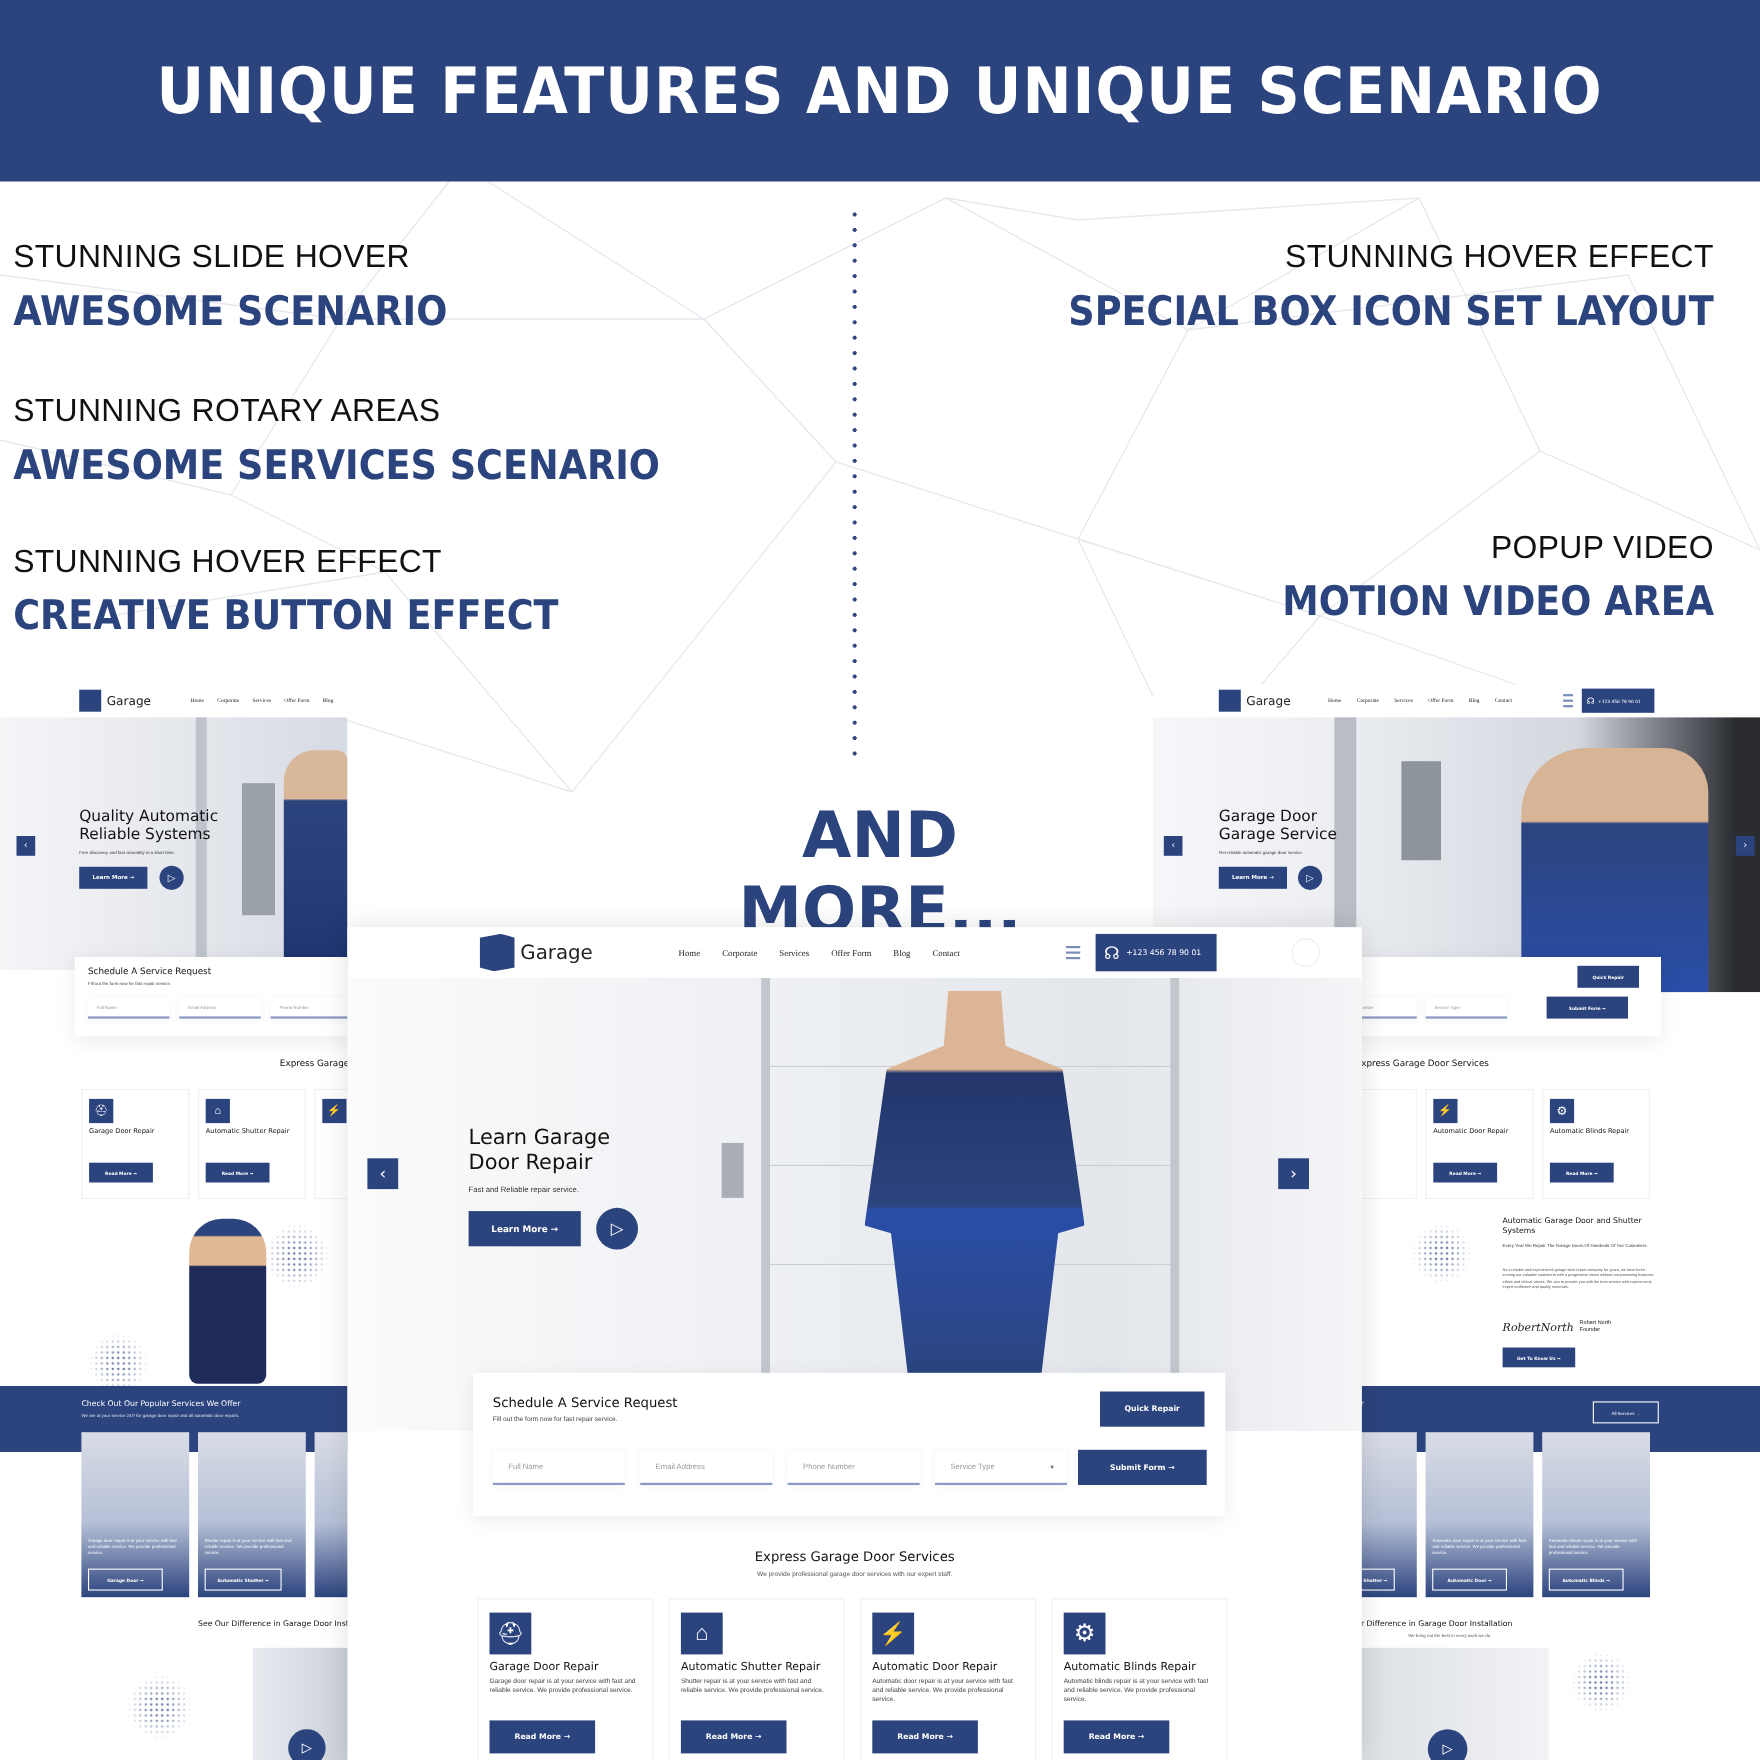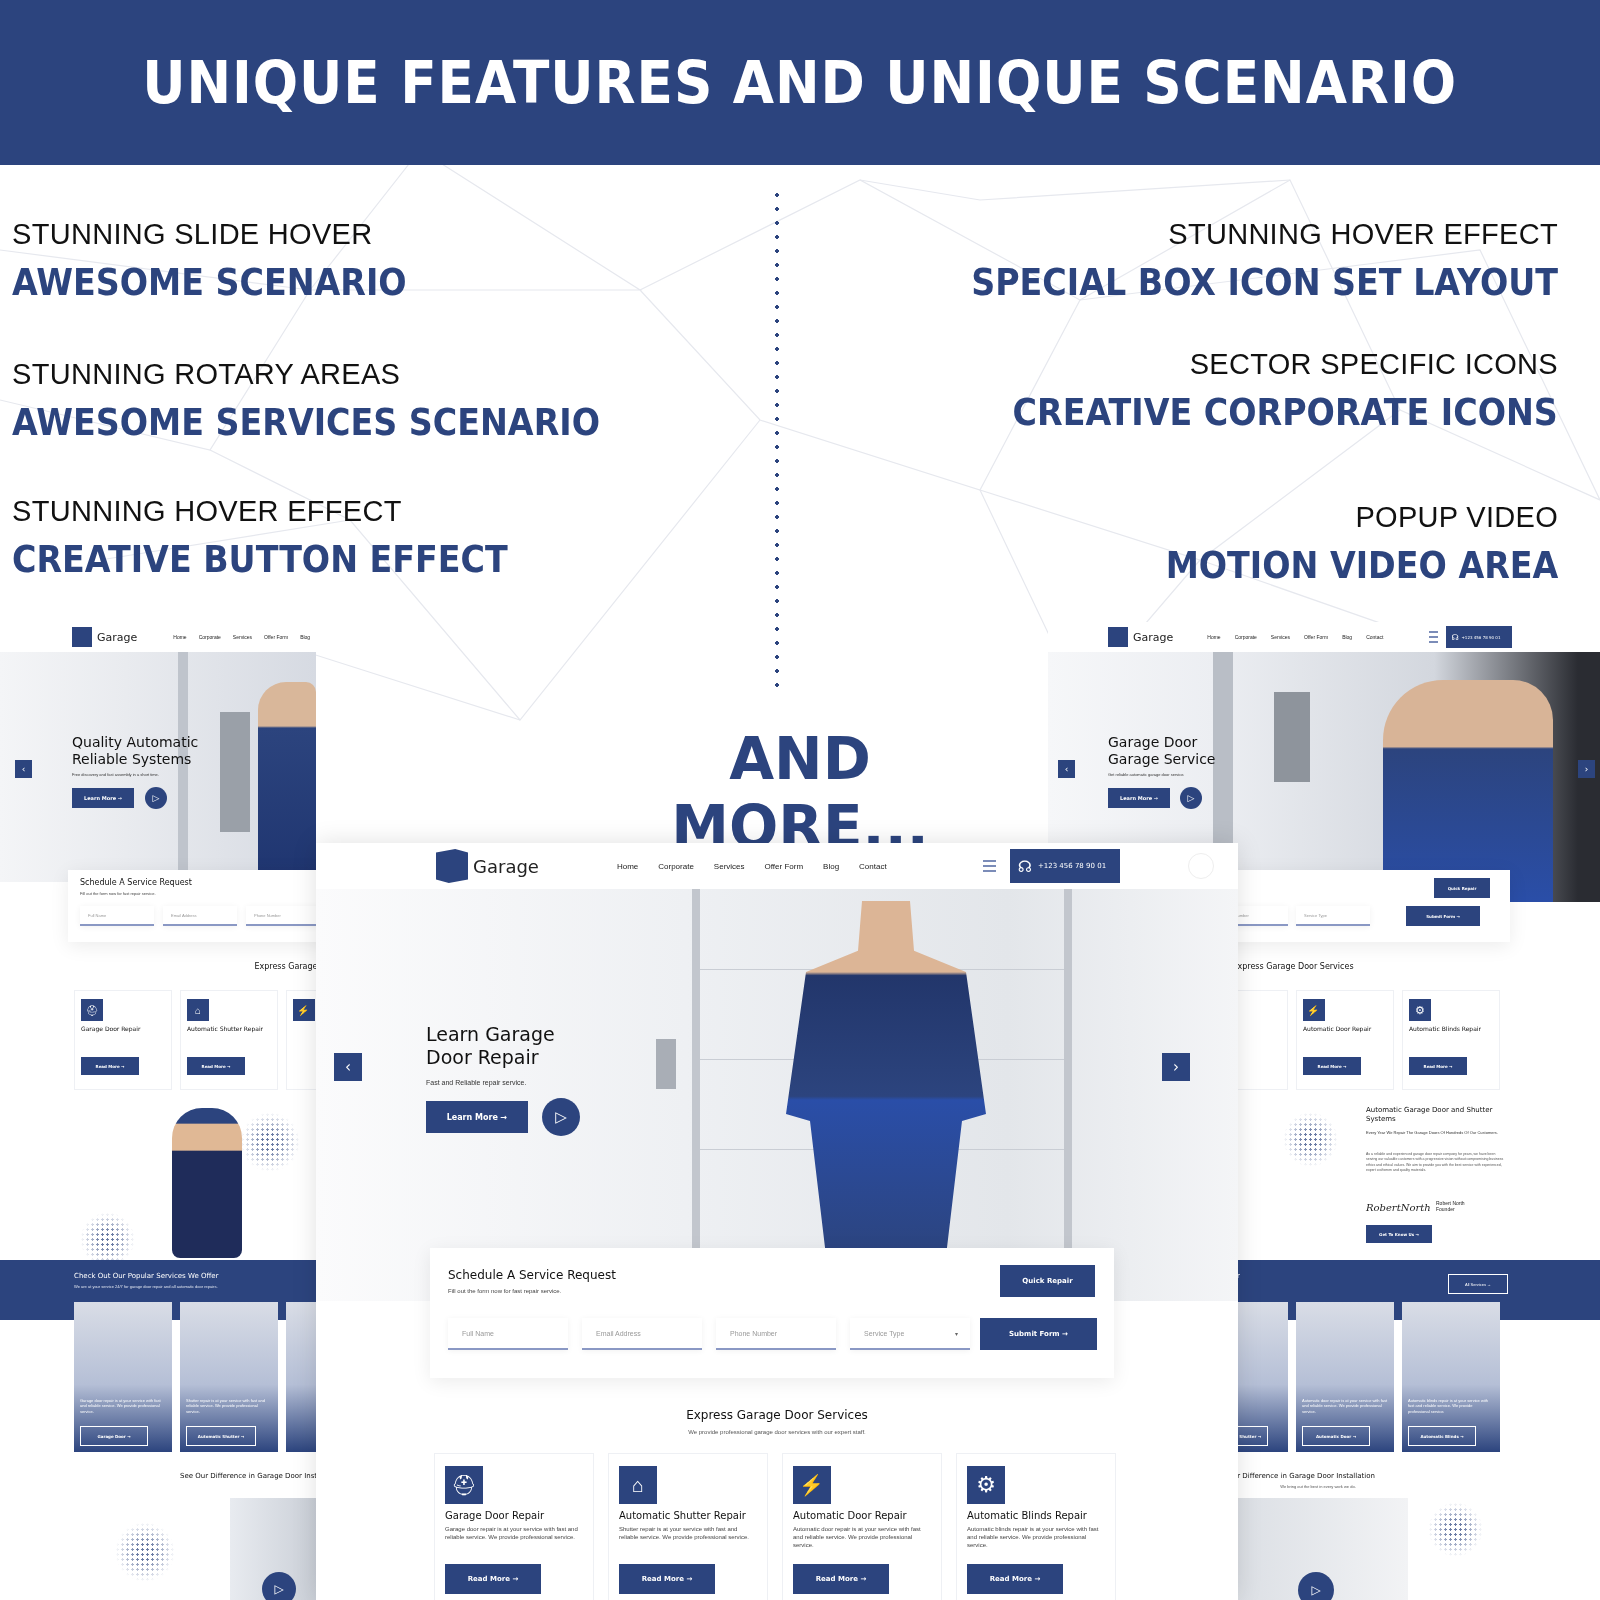--- a/index.html
+++ b/index.html
@@ -15,21 +15,21 @@
   .feat.right .main{transform-origin:right}
   .divider{position:absolute;left:775px;top:188px;width:4px;height:500px;background:radial-gradient(circle,#2c447e 1.6px,transparent 2px) 0 0/4px 14px repeat-y;z-index:2}
   .andmore{position:absolute;left:600px;top:725px;width:400px;text-align:center;font-family:"DejaVu Sans",sans-serif;font-weight:bold;font-size:58px;color:#2c447e;z-index:2}
 
   
   .site{position:absolute;background:#fff;overflow:hidden;z-index:3}
   .nav{position:absolute;left:0;top:0;right:0;height:46px;background:#fff;display:flex;align-items:center}
   .logo{display:flex;align-items:center;gap:5px;font-family:"DejaVu Sans",sans-serif;color:#222}
   .logo .box{background:#2c447e;position:relative}
   .navlinks{display:flex}
-  .navlinks span{color:#222;font-family:Liberation Sans, sans-serif}
+  .navlinks span{color:#222;font-family:Liberation Serif, serif}
   .phone{background:#2c447e;color:#fff;display:flex;align-items:center;font-family:"DejaVu Sans",sans-serif}
   .burger{display:flex;flex-direction:column;gap:3px}
   .burger i{display:block;height:2px;background:#7b8cb8}
   .circ{border:1px solid #eee;border-radius:50%}
   .hero{position:absolute;overflow:hidden}
   .photo{position:absolute;background:linear-gradient(90deg,#f4f5f7 0%,#e9ebef 40%,#d6dae2 100%)}
   .wall-line{position:absolute;background:#c9cdd4}
   .worker{position:absolute}
   .h-title{position:absolute;font-family:"DejaVu Sans",sans-serif;color:#111;line-height:1.2}
   .h-sub{position:absolute;color:#333}
@@ -87,25 +87,21 @@
   </div>
   <div class="feat" style="left:12px;top:495px">
     <div class="sub">STUNNING HOVER EFFECT</div>
     <div class="main">CREATIVE BUTTON EFFECT</div>
   </div>
 
   <div class="feat right" style="right:42px;top:218px">
     <div class="sub">STUNNING HOVER EFFECT</div>
     <div class="main">SPECIAL BOX ICON SET LAYOUT</div>
   </div>
-  <div class="feat right" style="right:42px;top:348px">
-    <div class="sub">SECTOR SPECIFIC ICONS</div>
-    <div class="main">CREATIVE CORPORATE ICONS</div>
-  </div>
-  <div class="feat right" style="right:42px;top:501px">
+  <div class="feat right" style="right:42px;top:482px">
     <div class="sub">POPUP VIDEO</div>
     <div class="main">MOTION VIDEO AREA</div>
   </div>
 
   <div class="divider"></div>
   <div class="andmore">AND MORE...</div>
 
   <div class="site" style="left:0;top:622px;width:316px;height:978px">
     <div class="nav" style="height:30px">
       <div class="logo" style="margin-left:72px">

